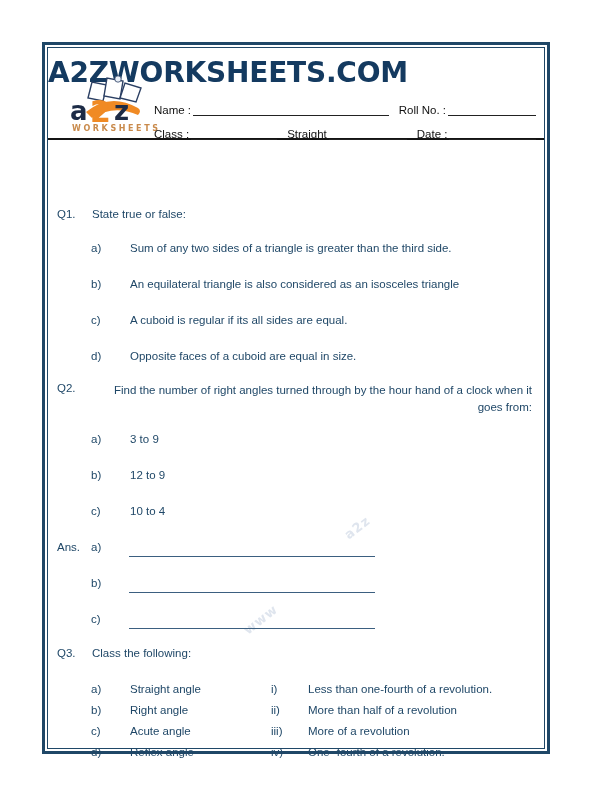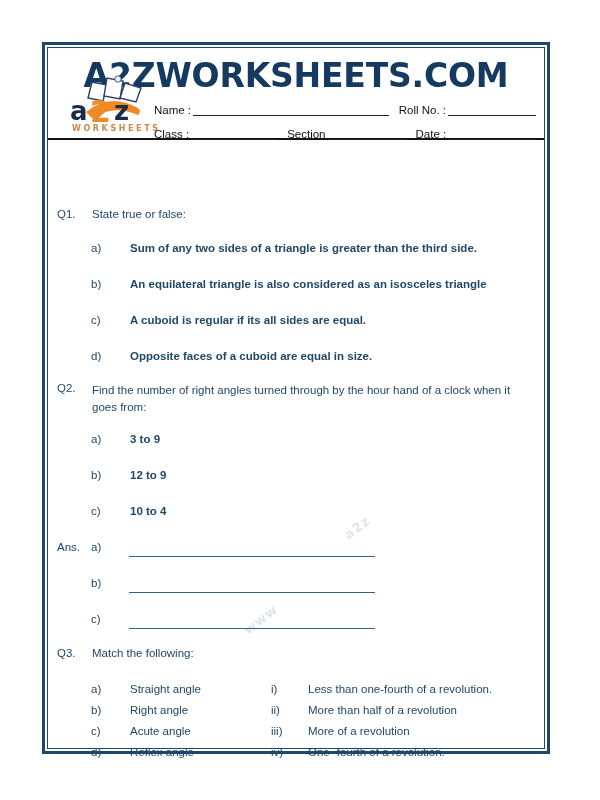--- a/index.html
+++ b/index.html
@@ -46,22 +46,21 @@
     right: 0;
     height: 92px;
     border-bottom: 2px solid #141414;
     box-sizing: border-box;
   }
   .site-title {
     position: absolute;
     left: 0;
     right: 0;
     top: 8px;
-    text-align: center;
-    font-size: 33px;
+    font-size: 28px;
     font-weight: bold;
     letter-spacing: -0.2px;
     color: #143a60;
     font-family: "DejaVu Sans", sans-serif;
   }
 
   
   .logo {
     position: absolute;
     left: 14px;
@@ -120,23 +119,23 @@
     bottom: 0;
     font-size: 11.5px;
   }
 
   .qline {
     position: absolute;
     white-space: nowrap;
   }
   .qnum    { position: absolute; left: 9px;  width: 36px; }
   .qtext   { position: absolute; left: 44px; }
-  .qtext-w { position: absolute; left: 44px; right: 12px; white-space: normal; line-height: 17px; }
+  .qtext-w { position: absolute; left: 44px; right: 12px; white-space: normal; line-height: 17px; text-align: right; }
   .sublabel{ position: absolute; left: 43px; width: 36px; }
-  .subtext { position: absolute; left: 82px; font-weight: bold; }
+  .subtext { position: absolute; left: 82px; }
   .bold    { font-weight: normal; }
 
   
   .col-left-label  { position: absolute; left: 43px;  width: 36px; }
   .col-left-text   { position: absolute; left: 82px;  }
   .col-right-label { position: absolute; left: 223px; width: 36px; }
   .col-right-text  { position: absolute; left: 260px; }
 
   
   .ans-rule {
@@ -197,21 +196,21 @@
           <span class="rule rule-grow"></span>
           <span class="sp"></span>
           <span class="field-label">Roll No. :</span>
           <span class="rule" style="width:88px"></span>
         </div>
 
         <div class="field-row">
           <span class="field-label">Class :</span>
           <span class="rule" style="width:86px"></span>
           <span class="sp"></span>
-          <span class="field-label">Section</span>
+          <span class="field-label">Straight</span>
           <span class="rule" style="width:78px"></span>
           <span class="sp"></span>
           <span class="field-label">Date :</span>
           <span class="rule rule-grow"></span>
         </div>
 
       </div>
     </div>
 
 
@@ -271,21 +270,21 @@
       </div>
       <div class="ans-rule" style="top:432px"></div>
 
       <div class="qline" style="top:453px">
         <span class="sublabel">c)</span>
       </div>
       <div class="ans-rule" style="top:468px"></div>
 
       <div class="qline" style="top:487px">
         <span class="qnum">Q3.</span>
-        <span class="qtext">Match the following:</span>
+        <span class="qtext">Class the following:</span>
       </div>
 
       <div class="qline" style="top:523px">
         <span class="col-left-label">a)</span>
         <span class="col-left-text">Straight angle</span>
         <span class="col-right-label">i)</span>
         <span class="col-right-text">Less than one-fourth of a revolution.</span>
       </div>
       <div class="qline" style="top:544px">
         <span class="col-left-label">b)</span>

